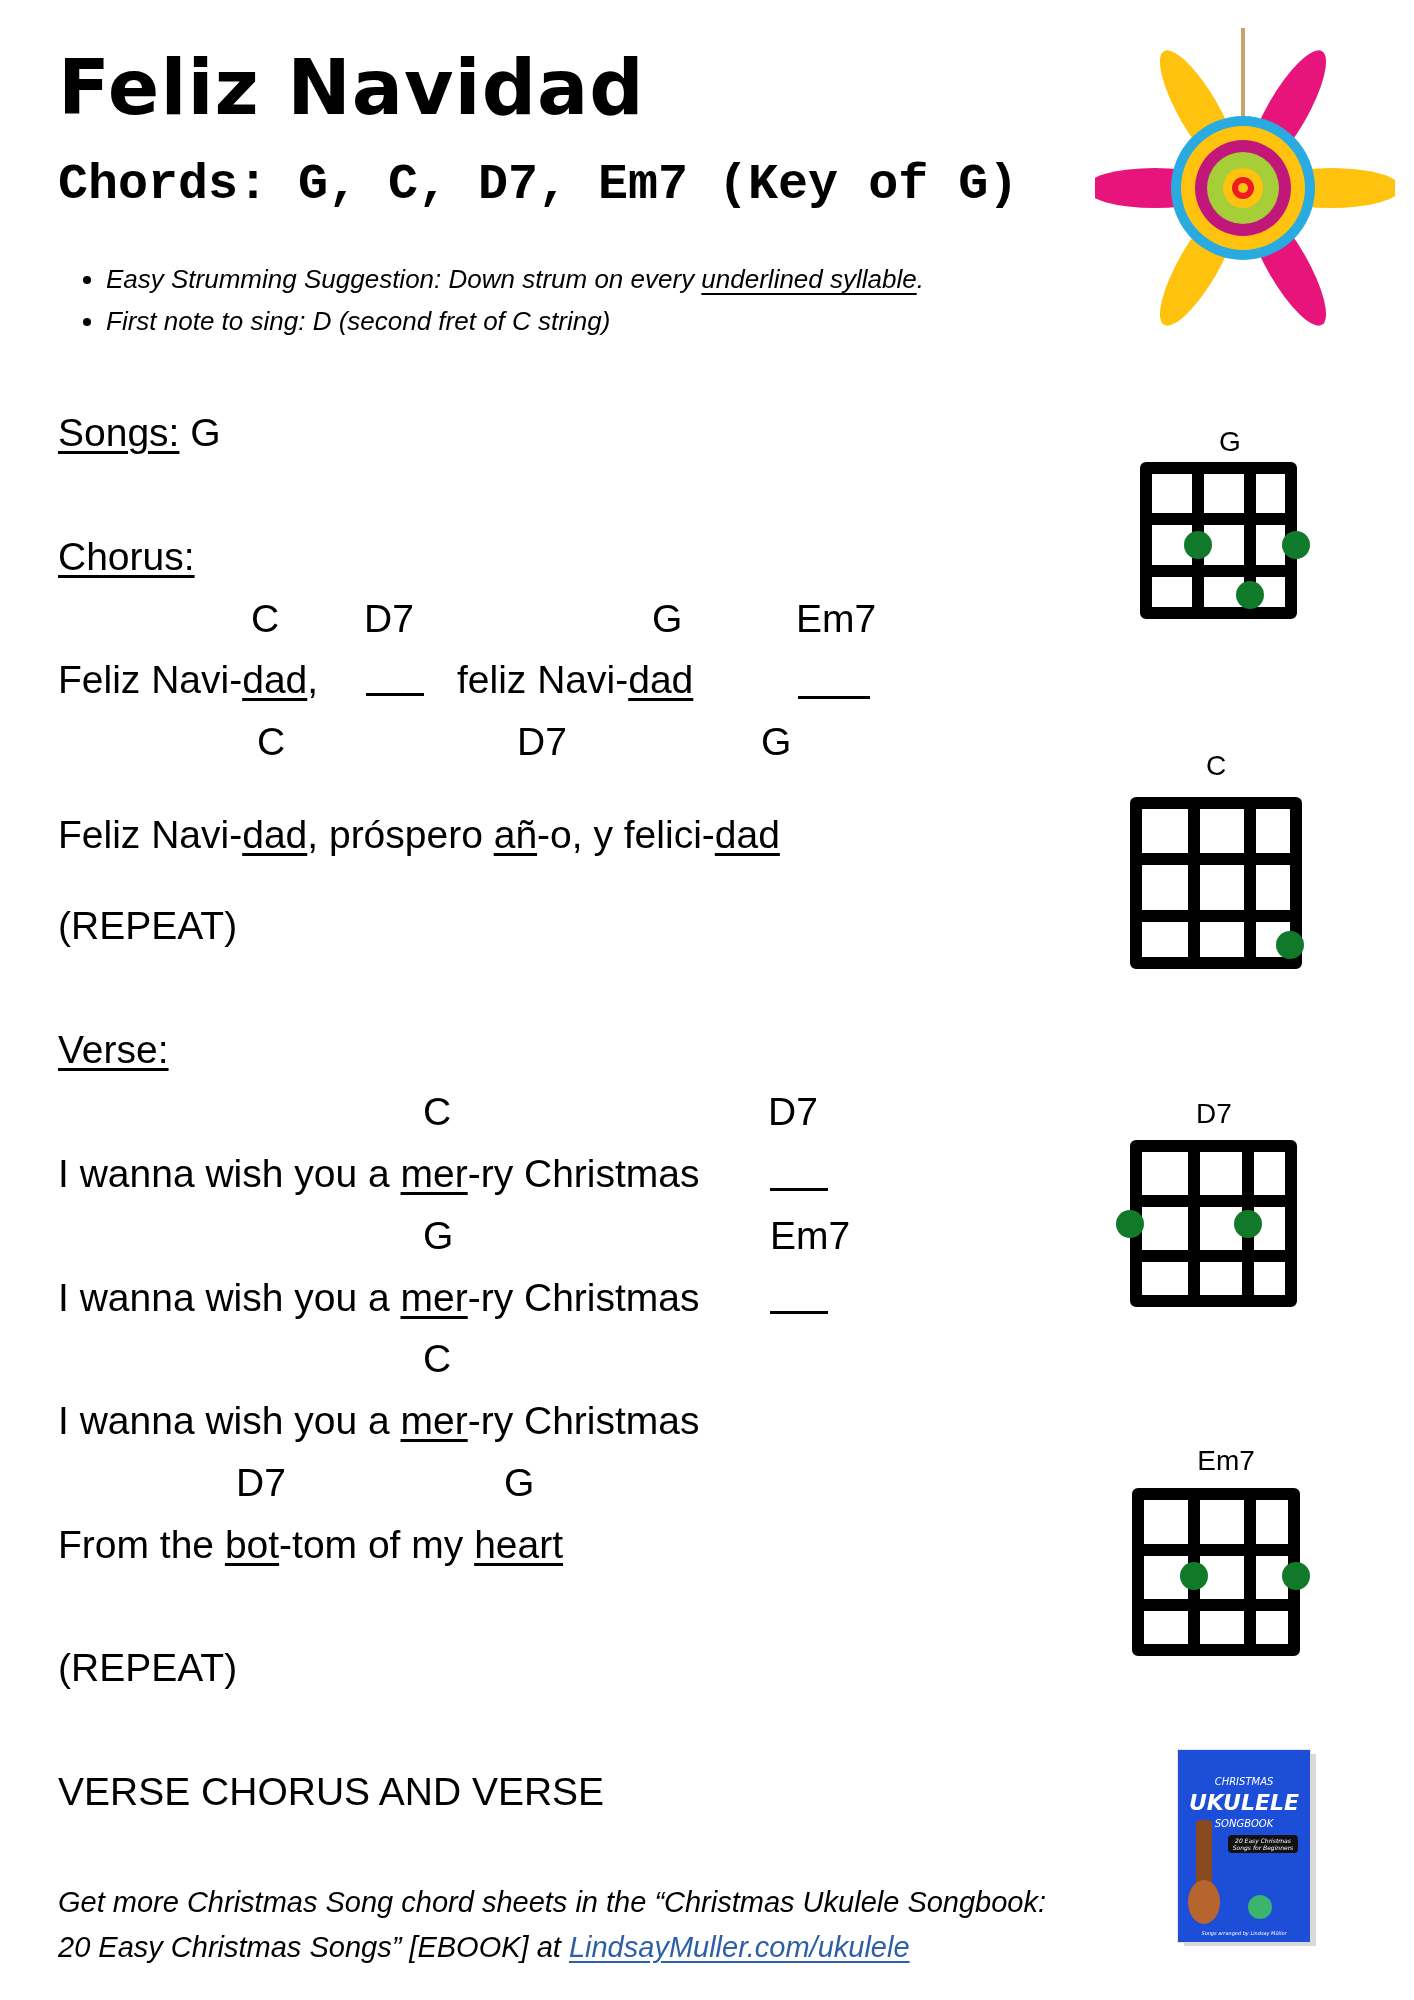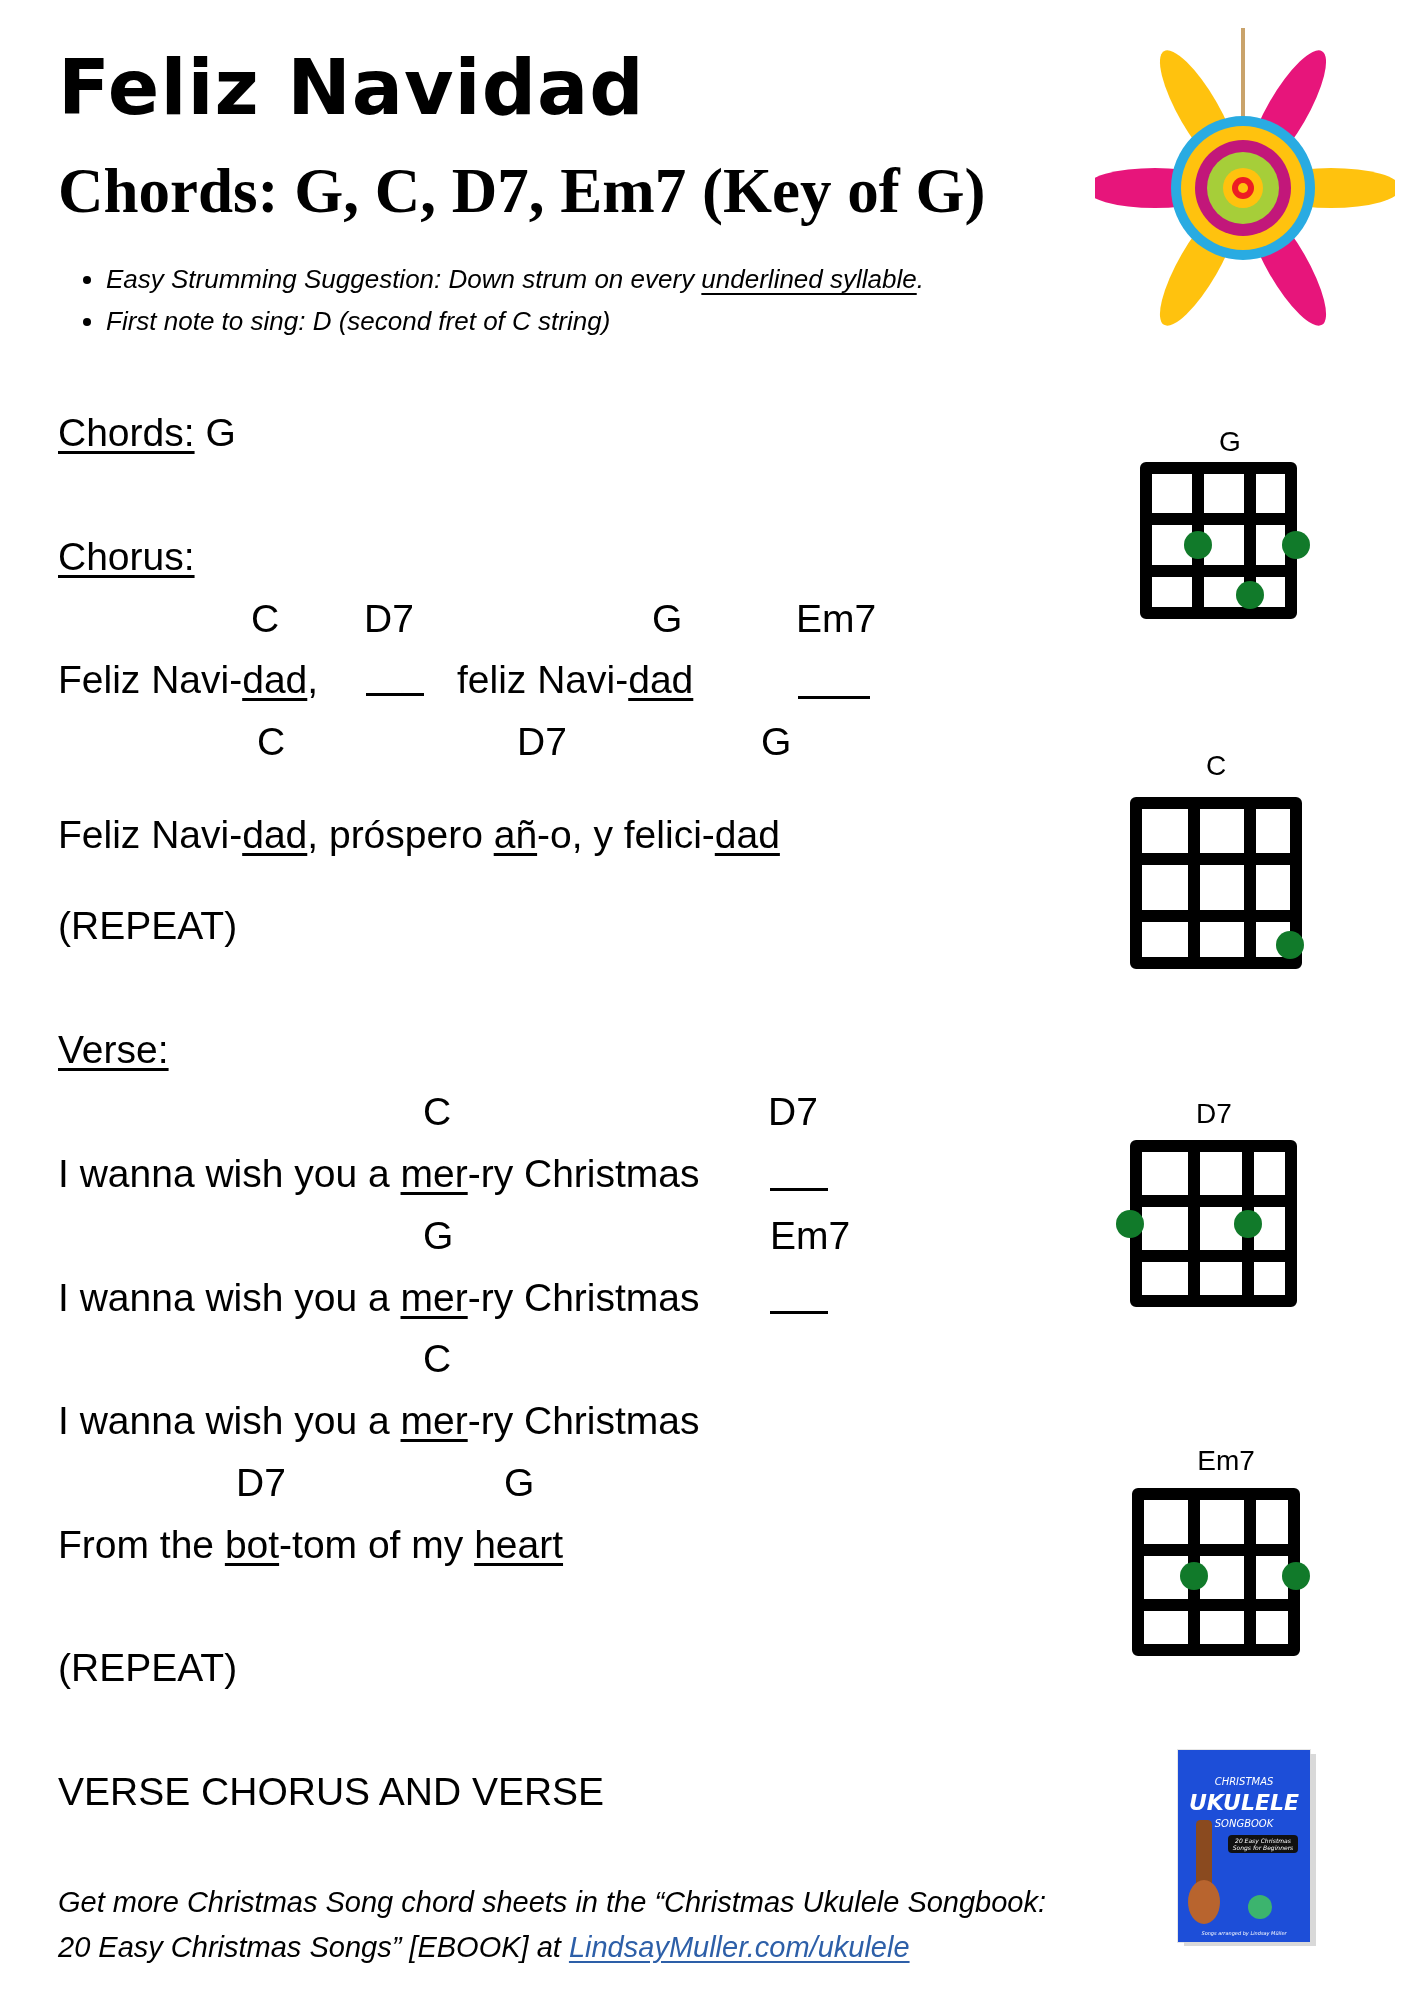--- a/index.html
+++ b/index.html
@@ -1,22 +1,22 @@
 <!DOCTYPE html>
 <html><head>
 <meta charset="utf-8">
 <style>
   html, body { margin:0; padding:0; background:#fff; }
   body { width:1414px; height:2000px; position:relative; overflow:hidden;
          font-family:"Liberation Sans", sans-serif; color:#000; }
   .abs { position:absolute; white-space:nowrap; }
   .title { left:58px; top:50px; font-size:76px; font-weight:bold; letter-spacing:1px;
            font-family:"DejaVu Sans", sans-serif; line-height:1; }
-  .subtitle { left:58px; top:160px; font-size:63px; font-weight:bold;
-              font-family:Liberation Serif, serif; line-height:1; letter-spacing:0px; }
+  .subtitle { left:58px; top:160px; font-size:50px; font-weight:bold;
+              font-family:Liberation Mono, monospace; line-height:1; letter-spacing:0px; }
   .bullets { left:72px; top:258px; font-size:26px; font-style:italic; margin:0; padding:0 0 0 34px;
              list-style:disc; line-height:42px; }
   .bullets li { white-space:nowrap; }
   .u { text-decoration:underline; text-decoration-thickness:3px; text-underline-offset:5px; }
   .sec { font-size:39px; line-height:1; }
   .chord { font-size:39px; line-height:1; }
   .lyric { font-size:39px; line-height:1; }
   .blank { display:inline-block; border-bottom:3px solid #000; height:1px; vertical-align:baseline; }
   .diagram-label { font-size:28px; line-height:1; text-align:center; width:180px; }
   .fretbox { border:12px solid #000; border-radius:6px; box-sizing:border-box; }
@@ -55,21 +55,21 @@
       <circle r="5" fill="#ffc20e"></circle>
     </g>
   </g>
 </svg>
 
 <ul class="abs bullets">
   <li><span>Easy Strumming Suggestion: Down strum on every </span><span class="u" style="text-decoration-thickness:2px">underlined syllable</span><span>.</span></li>
   <li>First note to sing: D (second fret of C string)</li>
 </ul>
 
-<div class="abs sec" style="left:58px;top:413px;"><span class="u">Chords:</span><span> G</span></div>
+<div class="abs sec" style="left:58px;top:413px;"><span class="u">Songs:</span><span> G</span></div>
 
 <div class="abs sec u" style="left:58px;top:537px;">Chorus:</div>
 
 <div class="abs chord" style="left:251px;top:599px;">C</div>
 <div class="abs chord" style="left:364px;top:599px;">D7</div>
 <div class="abs chord" style="left:652px;top:599px;">G</div>
 <div class="abs chord" style="left:796px;top:599px;">Em7</div>
 
 <div class="abs lyric" style="left:58px;top:660px;">
   <span>Feliz Navi-</span><span class="u">dad</span><span>,</span>

